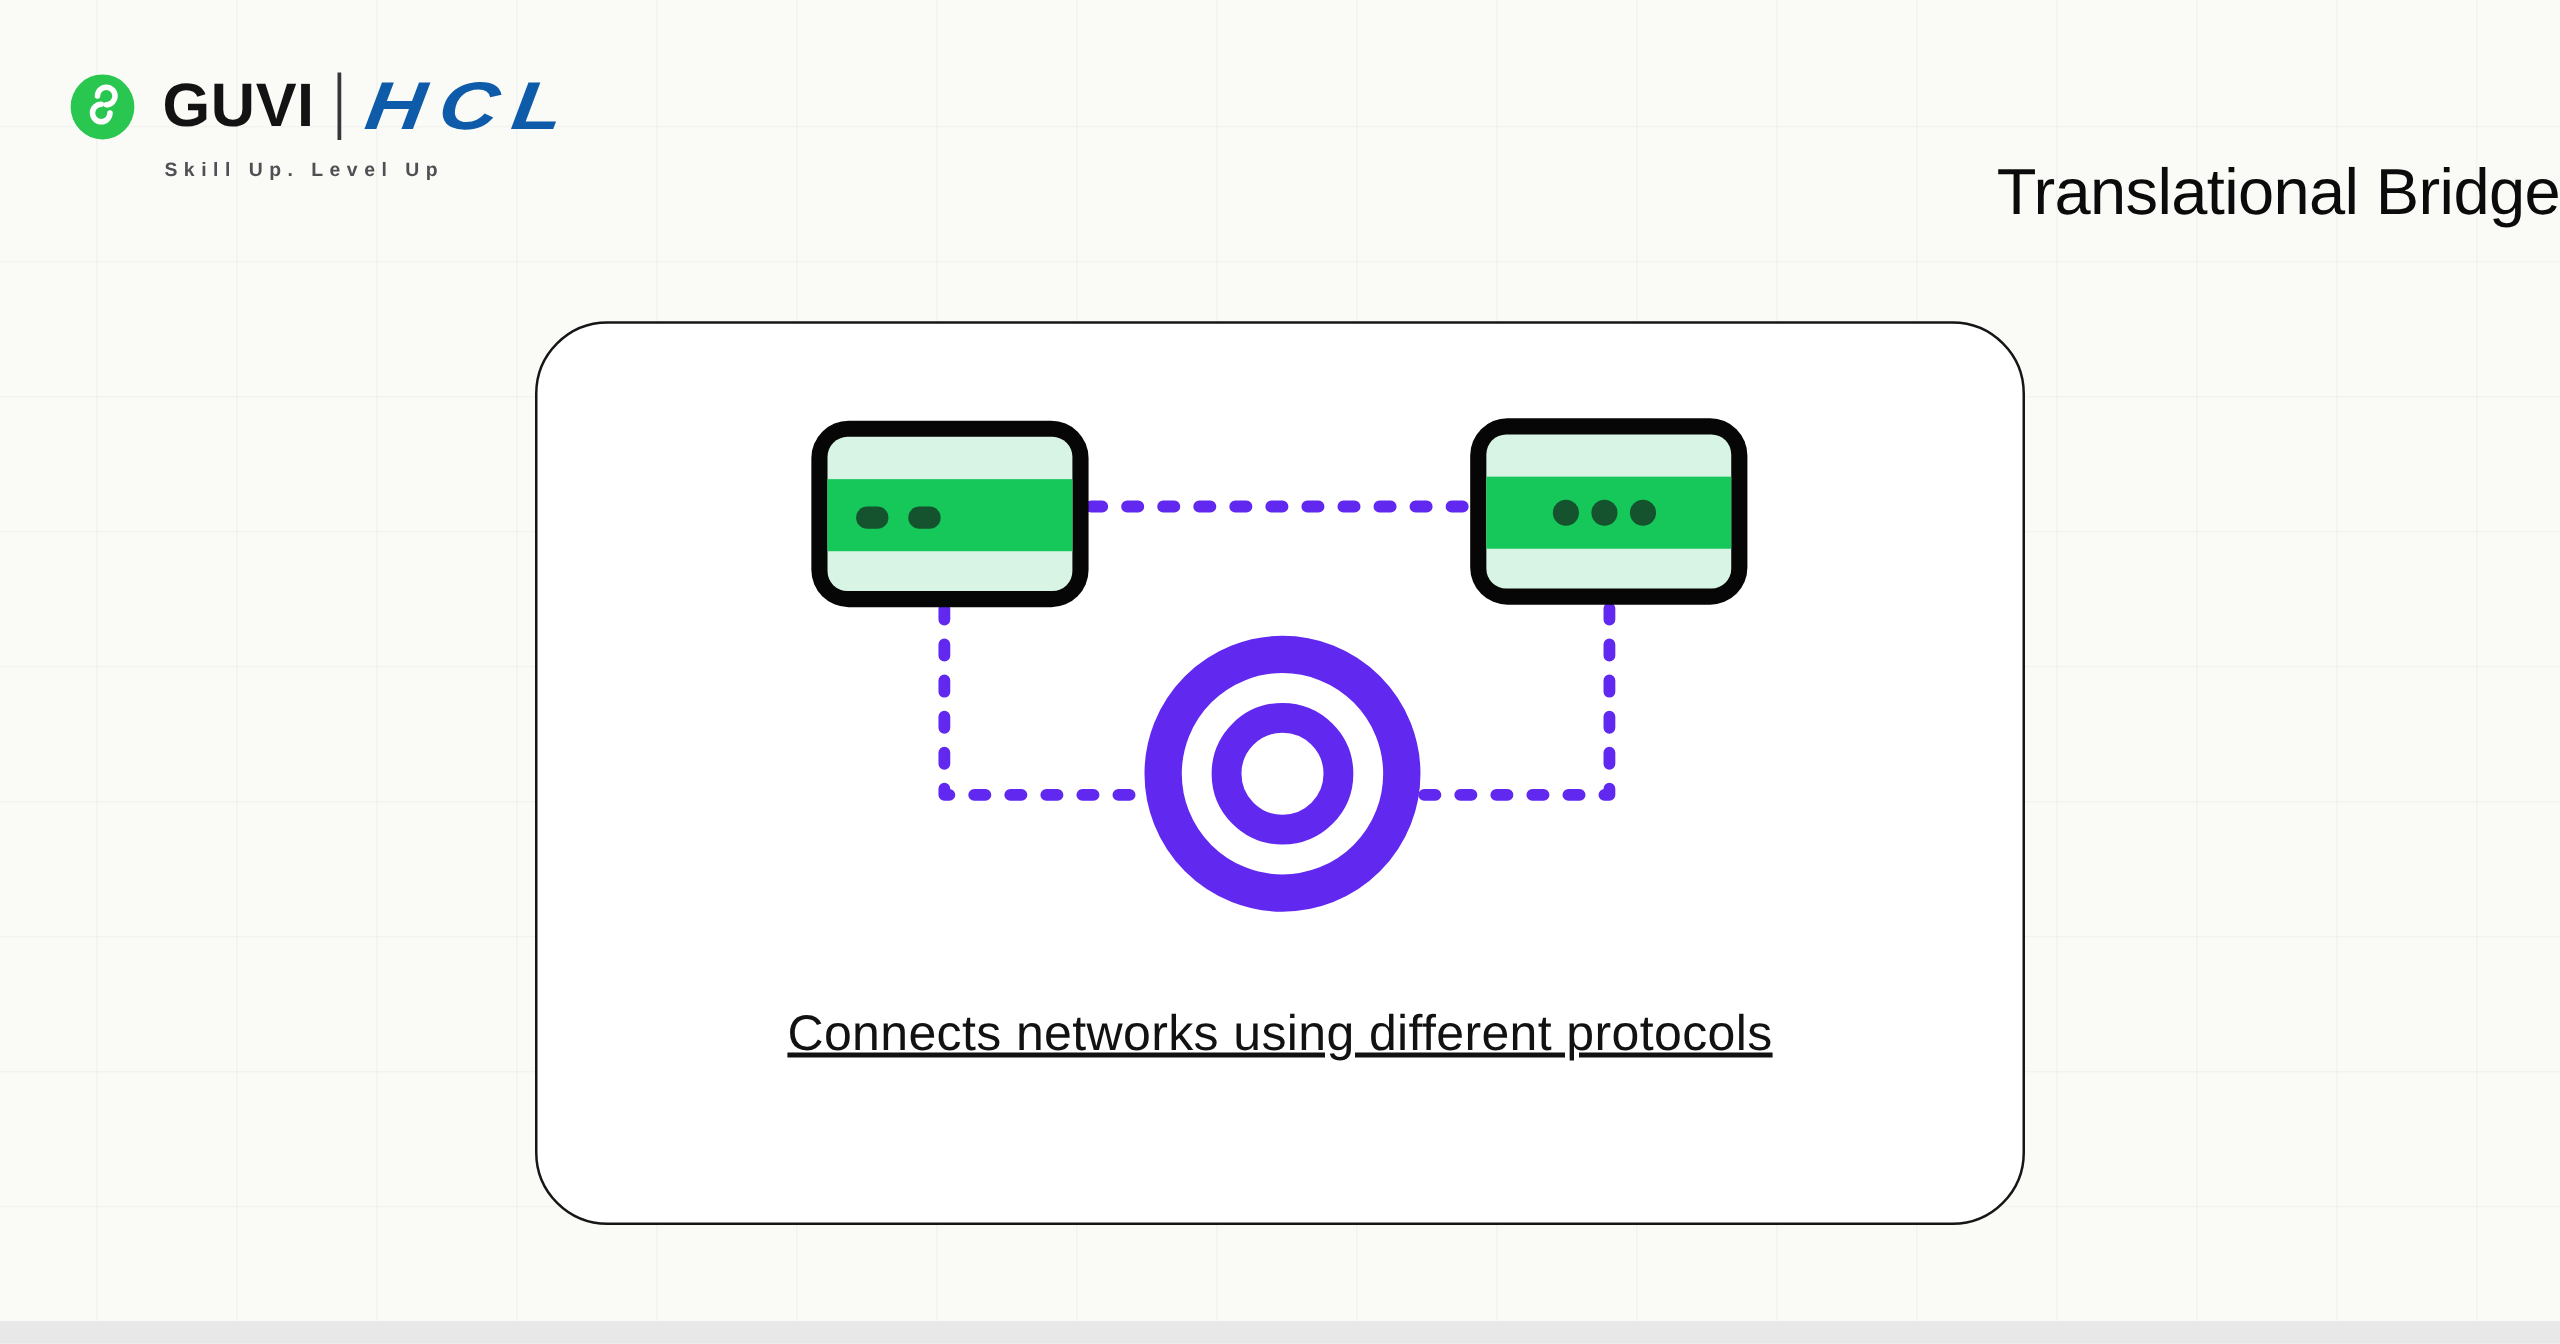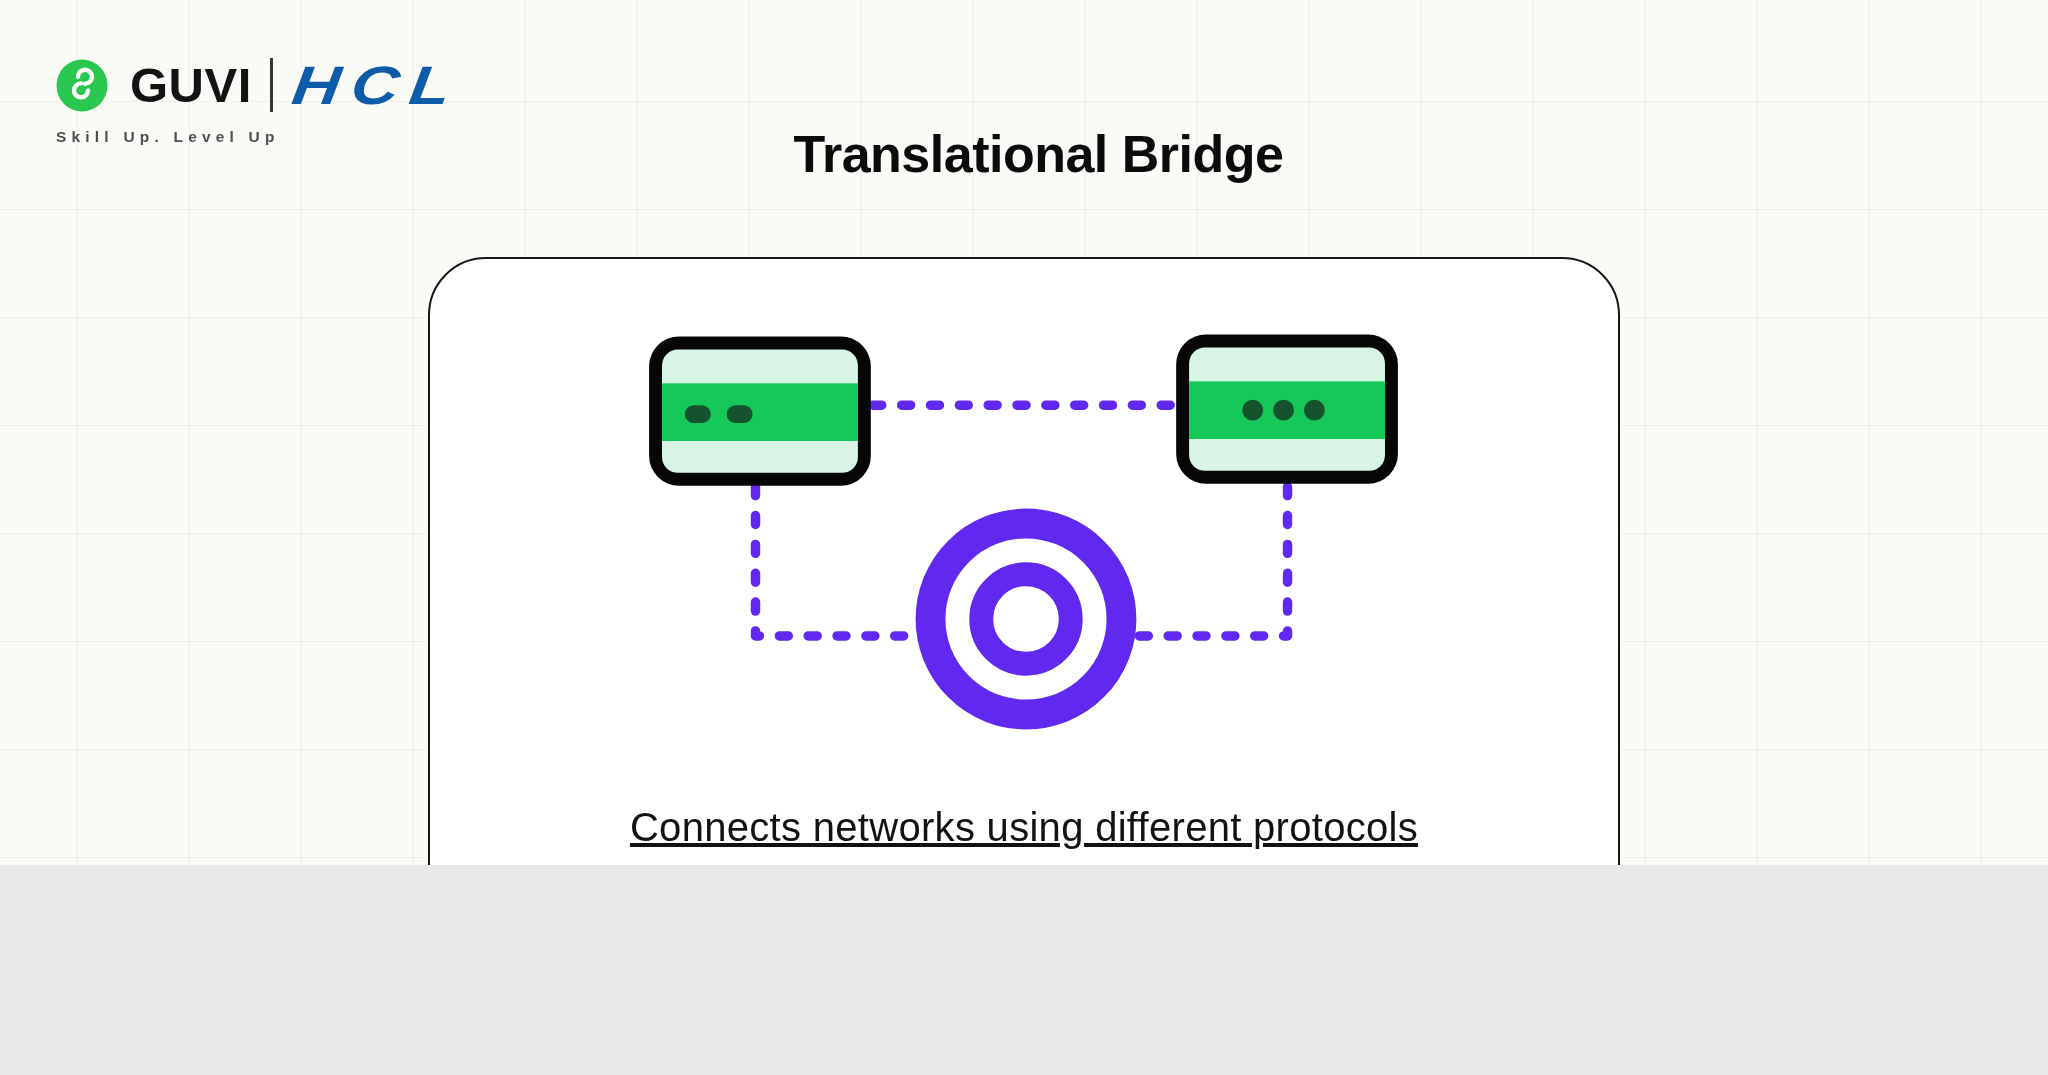--- a/index.html
+++ b/index.html
@@ -1,20 +1,20 @@
 <!DOCTYPE html>
 <html><head>
 <meta charset="utf-8">
 <style>
   * { margin: 0; padding: 0; box-sizing: border-box; }
   html, body { background: #e8e8e8; }
   .page {
     position: relative;
     width: 2048px;
-    height: 865px;
+    height: 1057px;
     overflow: hidden;
     background-color: #FAFAF7;
     background-image:
       linear-gradient(to right, rgba(60,60,50,0.055) 1px, transparent 1px),
       linear-gradient(to bottom, rgba(60,60,50,0.055) 1px, transparent 1px);
     background-size: 112px 108px;
     background-position: 77px -7px;
     font-family: "Liberation Sans", sans-serif;
     color: #111;
   }
@@ -45,29 +45,30 @@
     line-height: 1;
     transform: skewX(-8deg) scaleX(1.22);
     transform-origin: left center;
   }
   .tagline {
     margin-top: 16px;
     font-size: 15.5px;
     font-weight: 600;
     letter-spacing: 5.2px;
     color: #4F5054;
+    text-align: center;
   }
 
   
   .page-title {
     position: absolute;
     left: 0; right: 0; top: 124px;
-    text-align: center;
+    text-align: right;
     font-size: 52px;
-    font-weight: 700;
+    font-weight: 400;
     letter-spacing: -0.5px;
     color: #0B0B0B;
     margin-left: 29px;
   }
 
   
   .diagram-card {
     position: absolute;
     left: 428px; top: 257px;
     width: 1192px; height: 723px;

